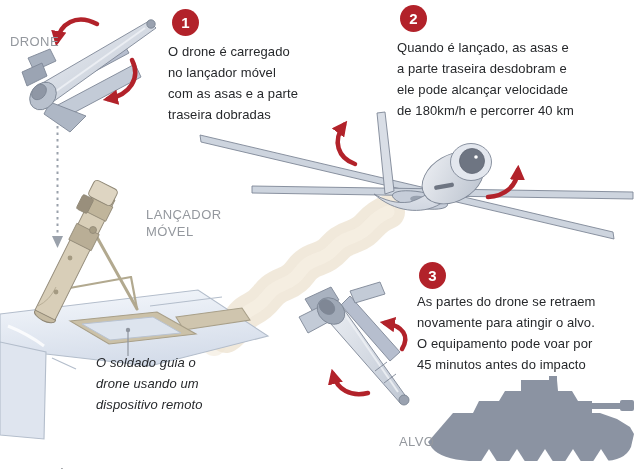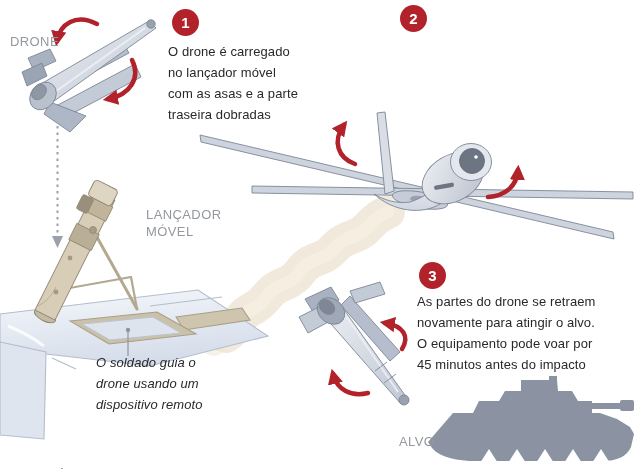--- a/index.html
+++ b/index.html
@@ -162,20 +162,24 @@
 
   <div class="abs caption" style="left:10px;top:33px;">DRONE</div>
 
   <div class="abs badge" style="left:172px;top:9px;">1</div>
   <p class="abs steptext" style="left:168px;top:41px;width:180px;">O drone é carregado
 no lançador móvel
 com as asas e a parte
 traseira dobradas</p>
 
   <div class="abs badge" style="left:400px;top:5px;">2</div>
+  <p class="abs steptext" style="left:397px;top:37px;width:240px;">Quando é lançado, as asas e
+a parte traseira desdobram e
+ele pode alcançar velocidade
+de 180km/h e percorrer 40 km</p>
 
   <div class="abs caption" style="left:122px;top:206px;margin-left:24px;">LANÇADOR
 MÓVEL</div>
 
   <p class="abs steptext" style="left:96px;top:352px;width:160px;font-style:italic;">O soldado guia o
 drone usando um
 dispositivo remoto</p>
 
   <div class="abs badge" style="left:419px;top:262px;">3</div>
   <p class="abs steptext" style="left:417px;top:291px;width:235px;">As partes do drone se retraem

